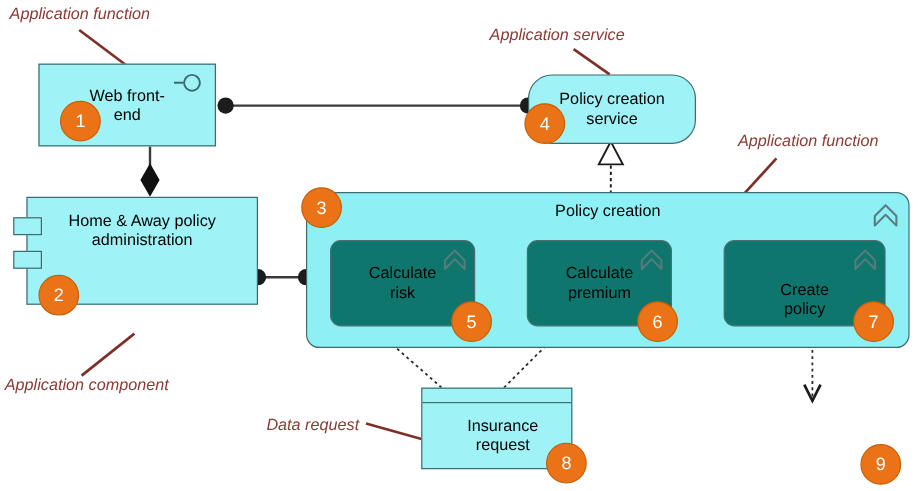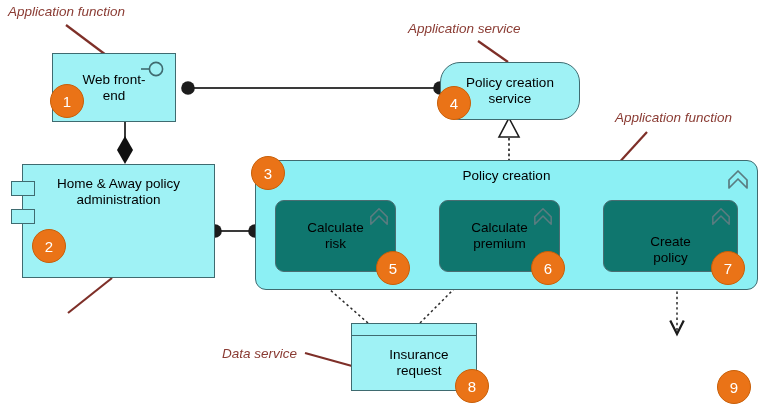--- a/index.html
+++ b/index.html
@@ -185,35 +185,36 @@
     <line x1="66" y1="25" x2="106" y2="55" stroke="#7e2f28" stroke-width="2.2"></line>
     <line x1="478" y1="41" x2="508" y2="62" stroke="#7e2f28" stroke-width="2.2"></line>
     <line x1="647" y1="132" x2="616" y2="166" stroke="#7e2f28" stroke-width="2.2"></line>
     <line x1="68" y1="313" x2="112" y2="278" stroke="#7e2f28" stroke-width="2.2"></line>
     <line x1="305" y1="353" x2="352" y2="366" stroke="#7e2f28" stroke-width="2.2"></line>
   </svg>
 
   <div class="annot" style="left:8px;  top:4px;">Application function</div>
   <div class="annot" style="left:408px;top:21px;">Application service</div>
   <div class="annot" style="left:615px;top:110px;">Application function</div>
-  <div class="annot" style="left:222px;top:346px;">Data service</div>
-
-  <div class="node" style="left:52px; top:53px; width:124px; height:69px;">
+  <div class="annot" style="left:4px;  top:313px;">Application component</div>
+  <div class="annot" style="left:222px;top:346px;">Data request</div>
+
+  <div class="node" style="left:32px; top:53px; width:148px; height:69px;">
     <span class="icon icon-iface">
       <svg width="26" height="16" viewBox="0 0 26 16">
         <line x1="1" y1="8" x2="9" y2="8" stroke="#3f6b70" stroke-width="1.6"></line>
         <circle cx="16" cy="8" r="6.6" fill="none" stroke="#3f6b70" stroke-width="1.6"></circle>
       </svg>
     </span>
     <span class="label">Web front-
 end</span>
   </div>
   <div class="badge" style="left:50px; top:84px;">1</div>
 
-  <div class="node" style="left:22px; top:164px; width:193px; height:114px; align-items:flex-start;">
+  <div class="node" style="left:22px; top:164px; width:193px; height:90px; align-items:flex-start;">
     <span class="tab t1"></span>
     <span class="tab t2"></span>
     <span class="label" style="padding-top:11px;">Home &amp; Away policy
 administration</span>
   </div>
   <div class="badge" style="left:32px; top:229px;">2</div>
 
   <div class="node pill" style="left:440px; top:62px; width:140px; height:58px;">
     <span class="label">Policy creation
 service</span>

